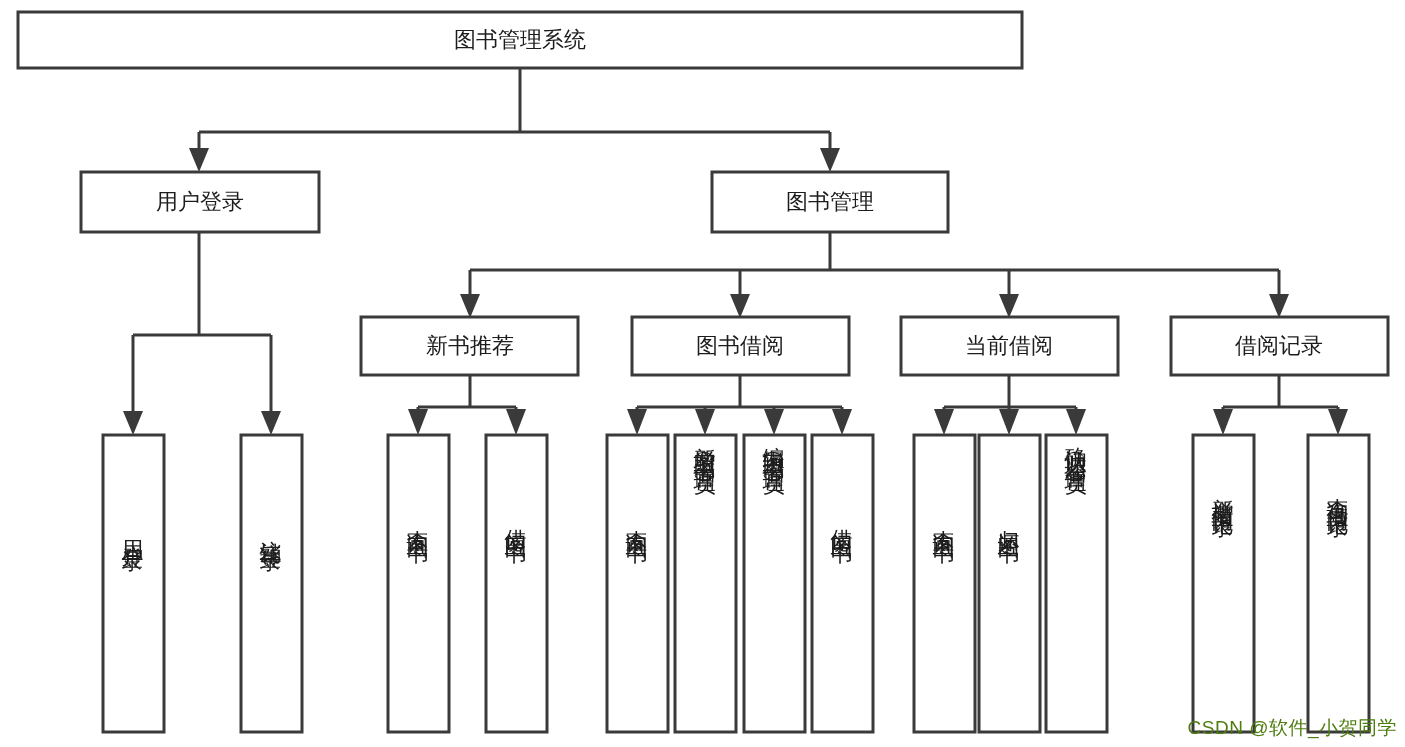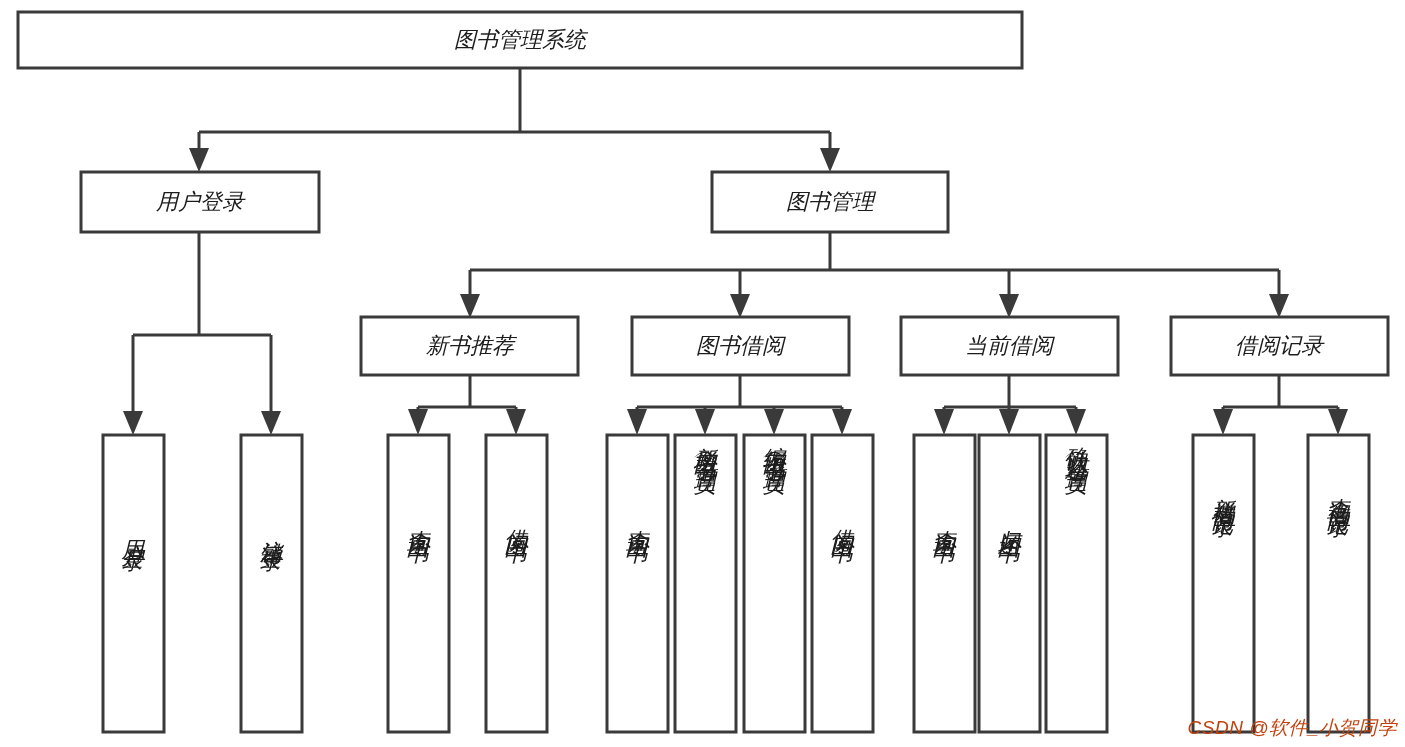--- a/index.html
+++ b/index.html
@@ -11,21 +11,20 @@
     width: 1405px;
     height: 747px;
     font-family: "Liberation Sans", "DejaVu Sans", sans-serif;
     overflow: hidden;
   }
   #diagram-root {
     position: relative;
     width: 1405px;
     height: 747px;
     background: #ffffff;
-    font-style: italic;
   }
   svg.flowchart {
     position: absolute;
     top: 0;
     left: 0;
     width: 1405px;
     height: 747px;
     display: block;
   }
   .node-rect {
@@ -58,21 +57,21 @@
     text-orientation: upright;
     letter-spacing: 4px;
     white-space: pre;
   }
   .watermark-text {
     position: absolute;
     right: 8px;
     bottom: 6px;
     font-family: "Liberation Sans", "DejaVu Sans", sans-serif;
     font-size: 19px;
-    color: #c2410c;
+    color: #4d7c0f;
     letter-spacing: 0.5px;
     user-select: none;
     pointer-events: none;
     white-space: nowrap;
     text-align: center;
   }
 </style>
 </head>
 <body>
 

